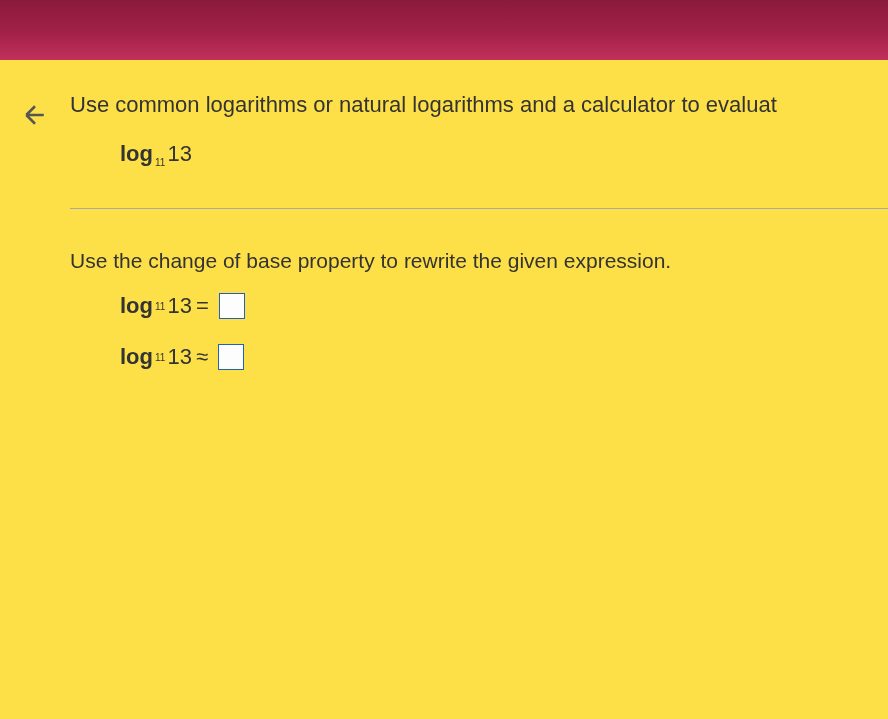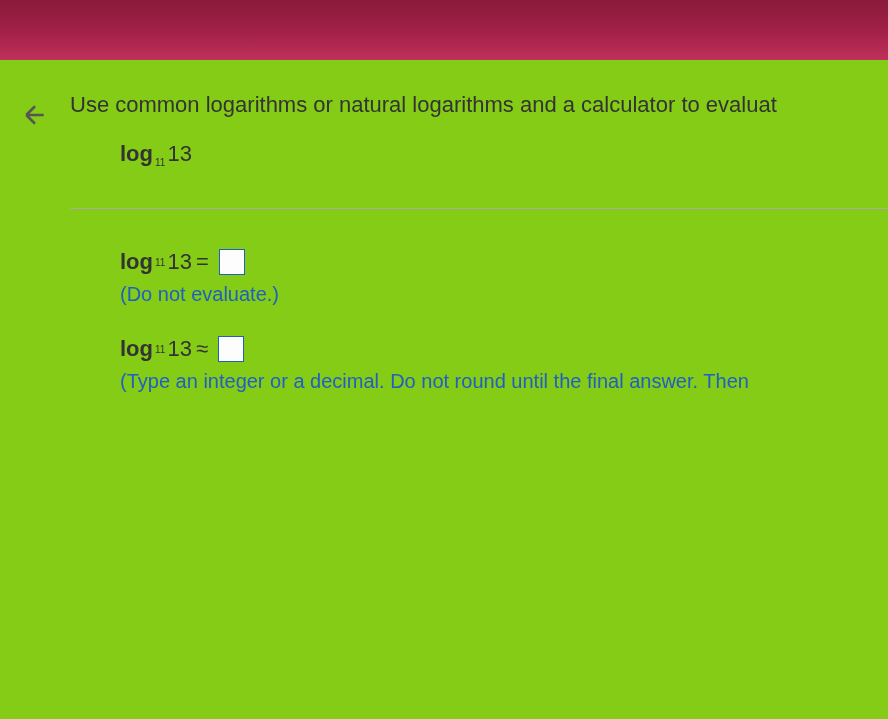--- a/index.html
+++ b/index.html
@@ -13,21 +13,21 @@
       width: 888px;
       height: 719px;
       overflow: hidden;
     }
     .top-bar {
       height: 60px;
       background: linear-gradient(to bottom, #8a1a3a 0%, #a02048 50%, #c0305a 100%);
       width: 100%;
     }
     .content-area {
-      background: #84cc16;
+      background: #fde047;
       padding: 30px 0 30px 20px;
       height: calc(100% - 60px);
       display: flex;
     }
     .back-arrow {
       width: 50px;
       padding-top: 10px;
       color: #555;
       font-size: 28px;
       flex-shrink: 0;
@@ -110,34 +110,33 @@
   <div class="question-content">
     <div class="instruction-text">Use common logarithms or natural logarithms and a calculator to evaluat</div>
 
     <div class="log-expression">
       <span class="log-bold">log</span><span class="subscript">11</span><span>13</span>
     </div>
 
     <hr class="divider">
 
     <div class="section-block">
+      <div class="section-text">Use the change of base property to rewrite the given expression.</div>
       <div class="answer-line">
         <span class="log-bold">log</span>
           <span class="subscript">11</span>
           <span>13</span>
           <span style="margin: 0 4px;">=</span>
           <span class="input-box"></span>
       </div>
-      <div class="hint-text">(Do not evaluate.)</div>
     </div>
 
     <div class="section-block">
       <div class="answer-line">
         <span class="log-bold">log</span>
           <span class="subscript">11</span>
           <span>13</span>
           <span style="margin: 0 4px;">≈</span>
           <span class="input-box"></span>
       </div>
-      <div class="hint-text">(Type an integer or a decimal. Do not round until the final answer. Then</div>
     </div>
   </div>
 </div>
 
 </body></html>

